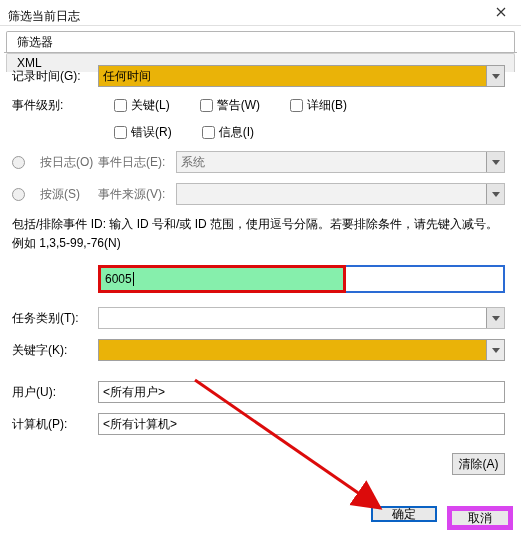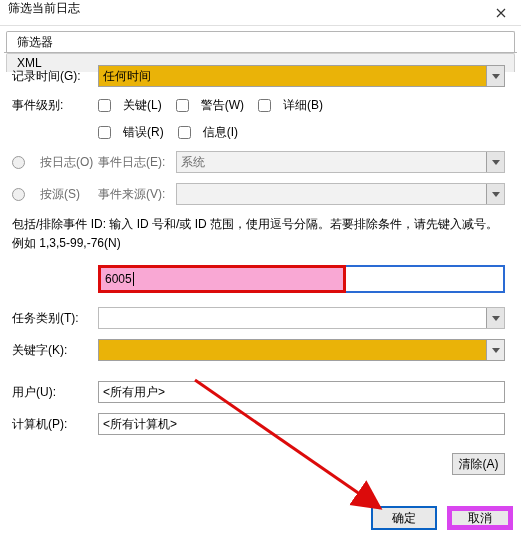--- a/index.html
+++ b/index.html
@@ -1,46 +1,46 @@
 <!DOCTYPE html>
 <html><head>
 <meta charset="utf-8">
 <style>
   * { box-sizing: border-box; font-family: "Microsoft YaHei", "SimSun", Arial, sans-serif; }
   body { margin: 0; padding: 0; background: #fff; width: 521px; height: 538px; font-size: 12px; color: #000; }
-  .titlebar { height: 26px; display: flex; align-items: flex-start; justify-content: space-between; padding: 0 0 0 8px; border-bottom: 1px solid #e0e0e0; }
+  .titlebar { height: 26px; display: flex; align-items: flex-end; justify-content: space-between; padding: 0 0 0 8px; border-bottom: 1px solid #e0e0e0; }
   .titlebar .title { font-size: 12px; }
   .titlebar .close { width: 40px; height: 26px; display:flex; align-items:center; justify-content:center; }
   .titlebar .close svg { width:10px; height:10px; }
   .tabs { height: 26px; padding: 4px 6px 0 6px; display:flex; gap:0;flex-direction:column; }
   .tab { border: 1px solid #b5b5b5; border-bottom: none; padding: 2px 10px; background:#fff; font-size:12px; position:relative; top:1px; border-radius: 2px 2px 0 0; }
   .tab.inactive { background:#f0f0f0; border-color:#ccc; }
   .tab-panel { border-top: 1px solid #b5b5b5; margin: 0 4px; height: 465px; position:relative; }
   .form { padding: 12px 12px 0 8px; }
   .row { display:flex; align-items:center; margin-bottom:10px; }
   .label { width: 86px; font-size:12px; }
   .selectbox { flex:1; height:22px; border:1px solid #a0a0a0; background:#eab308; display:flex; align-items:center; padding:0 4px; font-size:12px; position:relative; }
   .dropbtn { position:absolute; right:0; top:0; width:18px; height:20px; border-left:1px solid #a0a0a0; display:flex; align-items:center; justify-content:center; background:#e5e5e5; }
   .checks { display:flex; gap:14px; align-items:center; }
-  .check { display:flex; align-items:center; gap:12px; font-size:12px; }
+  .check { display:flex; align-items:center; gap:4px; font-size:12px;margin-left:16px; }
   .check input { width:13px; height:13px; margin:0; }
   .radio-row { display:flex; align-items:center; margin-bottom:10px; }
   .radio-label { display:flex; align-items:center; gap:15px; width:86px; color:#6d6d6d; font-size:12px; }
   .radio { width:13px; height:13px; border:1px solid #999; border-radius:50%; background:#f0f0f0; display:inline-block; }
   .disabled-select { flex:1; height:22px; border:1px solid #bcbcbc; background:#f2f2f2; display:flex; align-items:center; padding:0 4px; font-size:12px; color:#6d6d6d; position:relative; }
   .note { font-size:12px; line-height:1.6; margin: 6px 0 12px 0; }
   .id-row { display:flex; margin-bottom:14px; }
   .id-spacer { width:86px; }
-  .id-input-wrap { border:3px solid #dc0b0b; width:248px; height:28px; display:flex; align-items:center; padding:0 4px; background:#f9a8d4; font-size:12px; }
+  .id-input-wrap { border:3px solid #dc0b0b; width:248px; height:28px; display:flex; align-items:center; padding:0 4px; background:#86efac; font-size:12px; }
   .id-blue-ext { height:28px; flex:1; border:2px solid #2a6bd4; border-left:none; }
   .usr-wrap { flex:1; border:1px solid #a0a0a0; height:22px; display:flex; align-items:center; padding:0 4px; }
   .clear-row { display:flex; justify-content:flex-end; margin: 18px 12px 0 0; }
   .btn { width:53px; height:22px; border:1px solid #a0a0a0; background:#e9e9e9; font-size:12px; display:flex; align-items:center; justify-content:center; }
   .footer { position:absolute; right:8px; bottom:8px; display:flex; gap:10px; }
-  .btn-primary { width:66px; height:24px; border:2px solid #0a62c4; background:#e9e9e9; font-size:12px; display:flex; align-items:center; justify-content:center; }
+  .btn-primary { width:66px; height:16px; border:2px solid #0a62c4; background:#e9e9e9; font-size:12px; display:flex; align-items:center; justify-content:center; }
   .btn-std { width:66px; height:24px; border:5px solid #d946ef; background:#e9e9e9; font-size:12px; display:flex; align-items:center; justify-content:center; }
   .arrow-svg { position:absolute; left:0; top:0; width:521px; height:538px; pointer-events:none; }
   .chev { width:0; height:0; border-left:4px solid transparent; border-right:4px solid transparent; border-top:5px solid #555; }
   .caret { display:inline-block; width:1px; height:14px; background:#000; margin-left:1px; vertical-align:middle; animation: blink 1s step-end infinite; }
   @keyframes blink { 50% { opacity:0; } }
 </style>
 </head>
 <body>
 
 <div class="titlebar">

